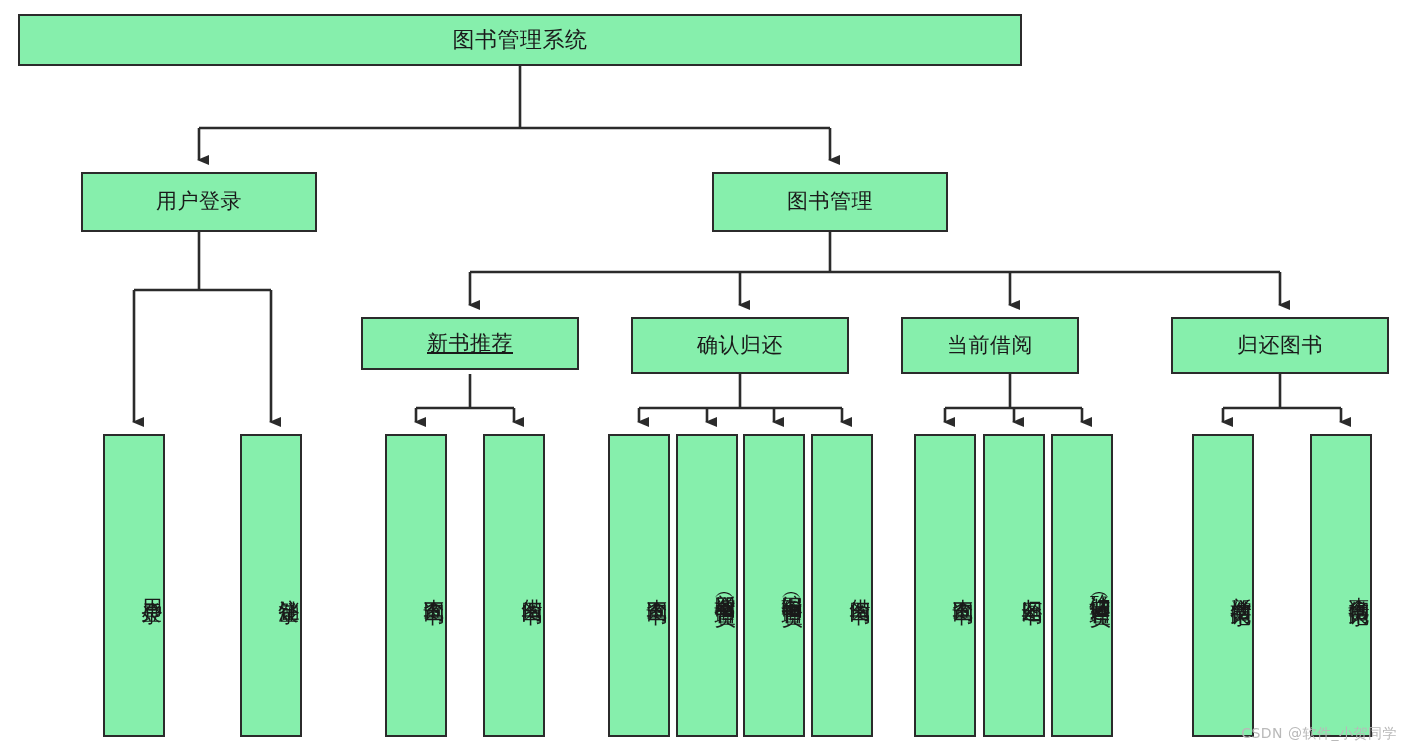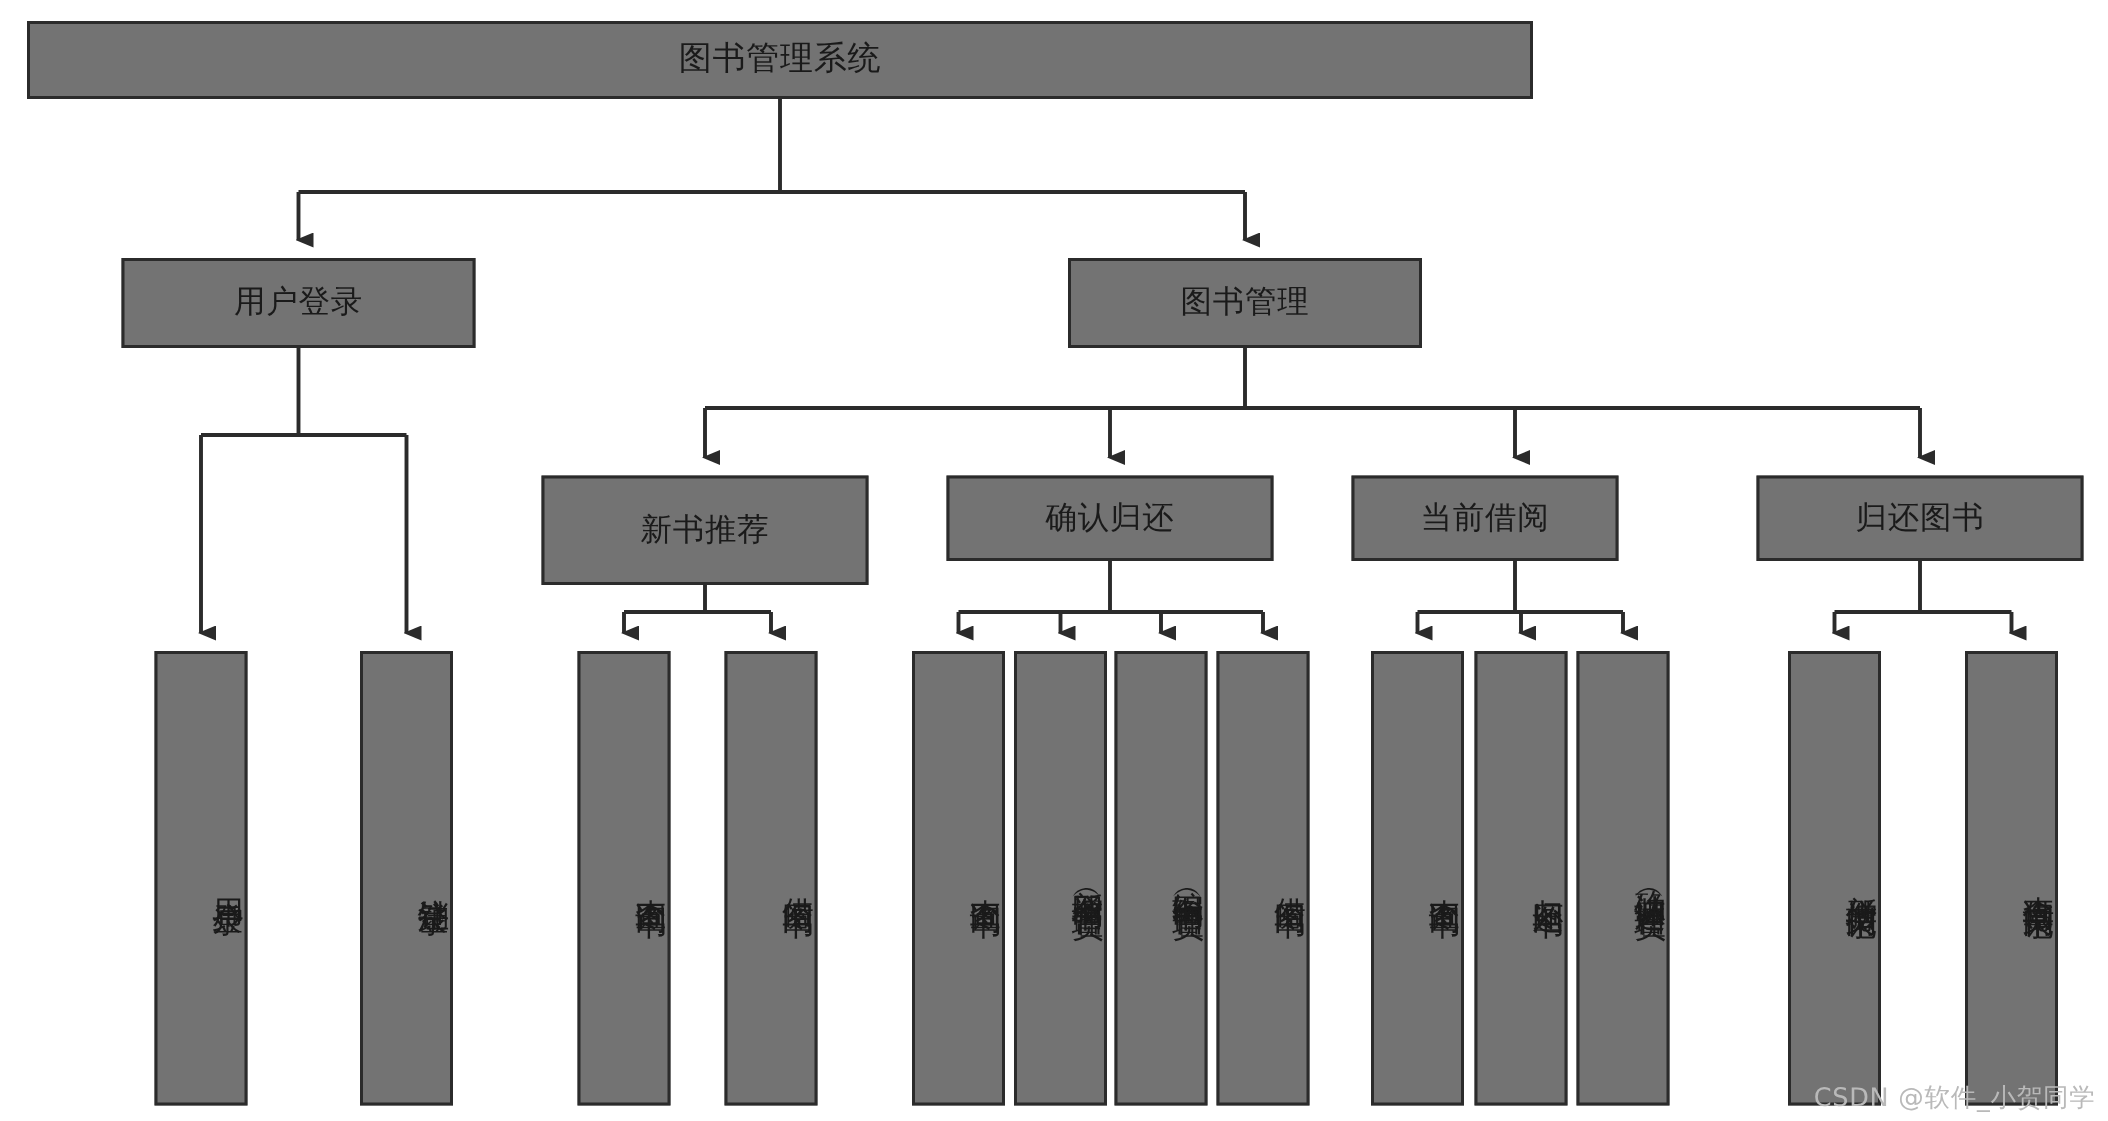--- a/index.html
+++ b/index.html
@@ -23,21 +23,21 @@
     left: 0;
     top: 0;
     width: 1405px;
     height: 747px;
     pointer-events: none;
   }
   .node {
     position: absolute;
     box-sizing: border-box;
     border: 2px solid #2b2b2b;
-    background: #737373;
+    background: #86efac;
     display: flex;
     align-items: center;
     justify-content: center;
     color: #1a1a1a;
     z-index: 2;
   }
   .node.h {
     font-size: 21px;
     line-height: 1.2;
     letter-spacing: 0.5px;
@@ -60,21 +60,21 @@
   .node.v > .vtext {
     writing-mode: vertical-rl;
     text-orientation: upright;
     display: block;
     max-height: 100%;
   }
   .watermark {
     position: absolute;
     right: 8px;
     bottom: 4px;
-    font-size: 17px;
+    font-size: 14px;
     color: #b9b9b9;
     letter-spacing: 0.5px;
     white-space: nowrap;
     z-index: 5;
     font-family: "DejaVu Sans", "Liberation Sans", sans-serif;
   }
 </style>
 </head>
 <body>
 
@@ -128,21 +128,21 @@
       <path d="M1223,408 L1223,422" marker-end="url(#arrow)"></path>
       <path d="M1341,408 L1341,422" marker-end="url(#arrow)"></path>
     </g>
   </svg>
 
   <div class="node h root" style="left: 18px; top: 14px; width: 1004px; height: 52px;">图书管理系统</div>
 
   <div class="node h" style="left: 81px; top: 172px; width: 236px; height: 60px;">用户登录</div>
   <div class="node h" style="left: 712px; top: 172px; width: 236px; height: 60px;">图书管理</div>
 
-  <div class="node h" style="left: 361px; top: 317px; width: 218px; height: 73px;">新书推荐</div>
+  <div class="node h" style="left: 361px; top: 317px; width: 218px; height: 53px; text-decoration: underline;">新书推荐</div>
   <div class="node h" style="left: 631px; top: 317px; width: 218px; height: 57px;">确认归还</div>
   <div class="node h" style="left: 901px; top: 317px; width: 178px; height: 57px;">当前借阅</div>
   <div class="node h" style="left: 1171px; top: 317px; width: 218px; height: 57px;">归还图书</div>
 
   <div class="node v" style="left: 103px; top: 434px; width: 62px; height: 303px;">
       <span class="vtext">用户登录</span>
     </div>
   <div class="node v" style="left: 240px; top: 434px; width: 62px; height: 303px;">
       <span class="vtext">注销登录</span>
     </div>

